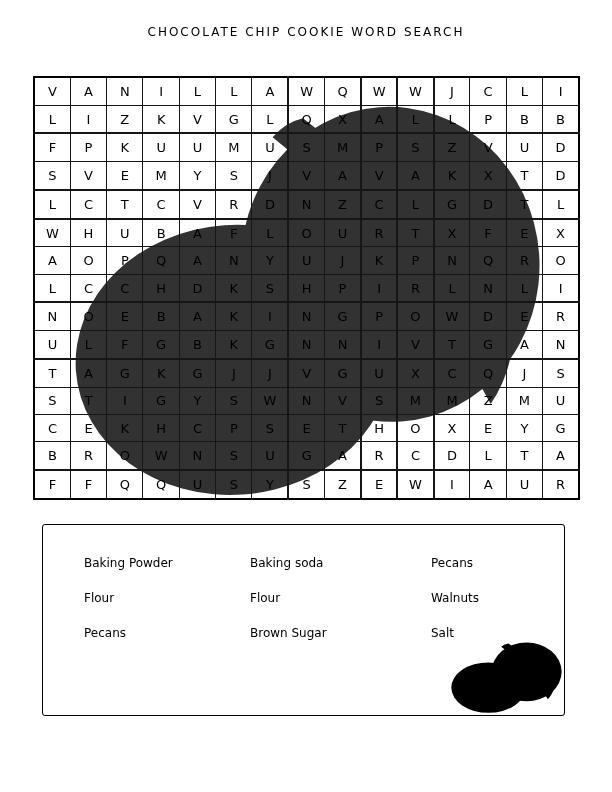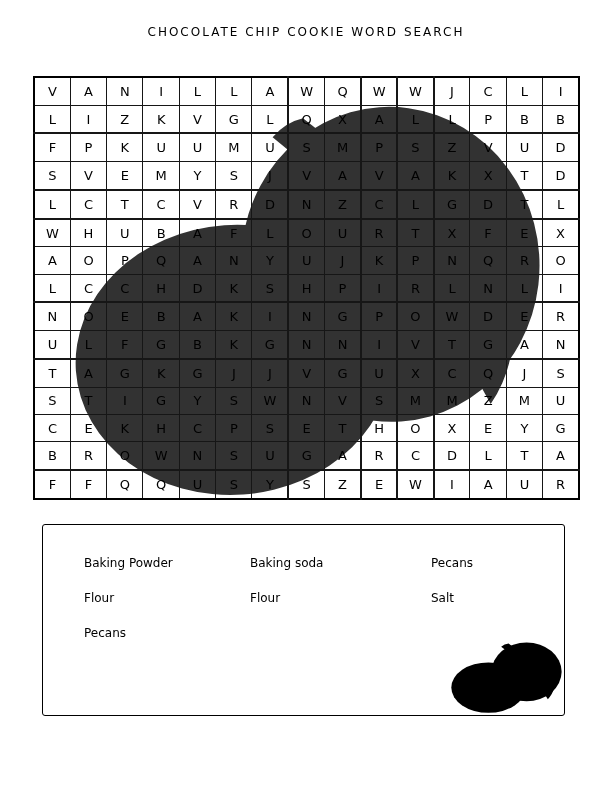--- a/index.html
+++ b/index.html
@@ -385,23 +385,25 @@
 
   <div class="wordbox">
     <div class="wordcol c1">
         <div class="worditem">Baking Powder</div>
         <div class="worditem">Flour</div>
         <div class="worditem">Pecans</div>
       </div>
     <div class="wordcol c2">
         <div class="worditem">Baking soda</div>
         <div class="worditem">Flour</div>
+        <div class="worditem">Brown Sugar</div>
       </div>
     <div class="wordcol c3">
         <div class="worditem">Pecans</div>
+        <div class="worditem">Walnuts</div>
         <div class="worditem">Salt</div>
       </div>
     <svg class="corner-cookies" viewBox="0 0 230 160" preserveAspectRatio="none">
       <use href="#cookie-art"></use>
     </svg>
   </div>
 
 </div>
 
 </body></html>

